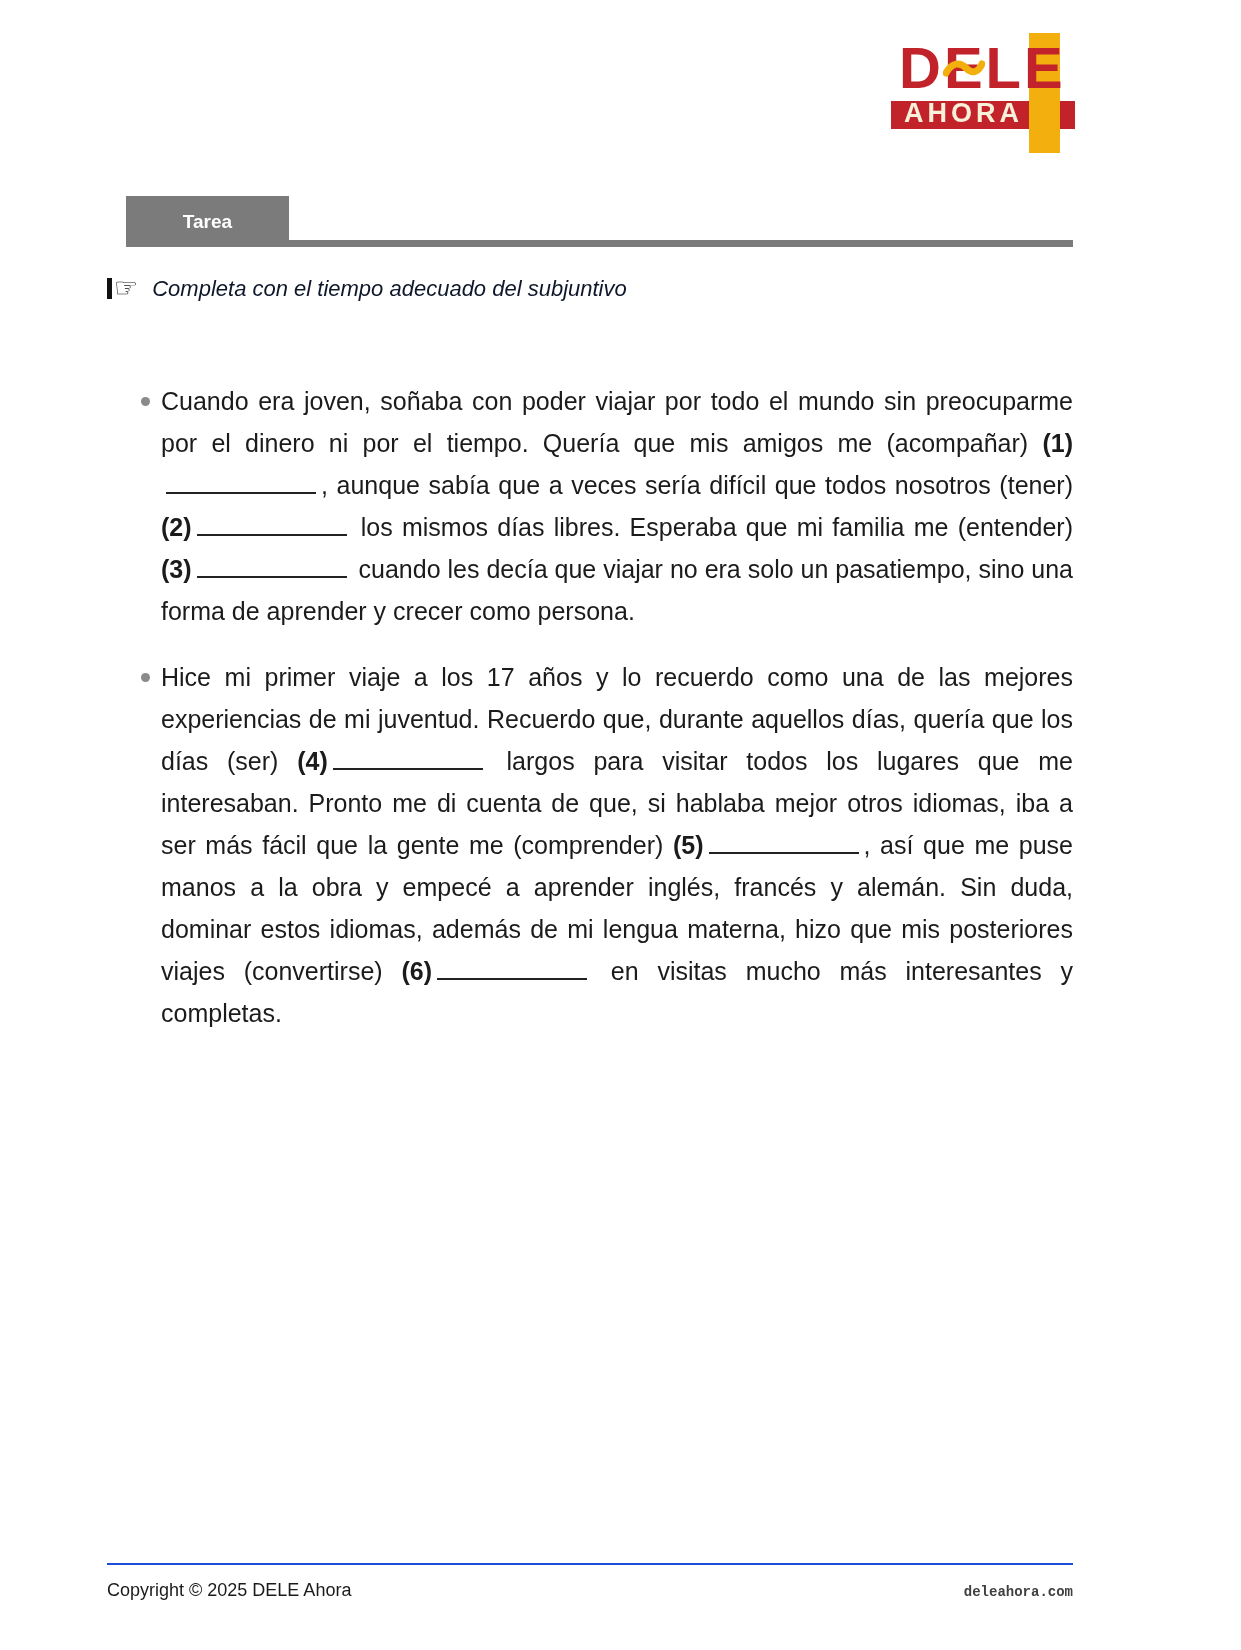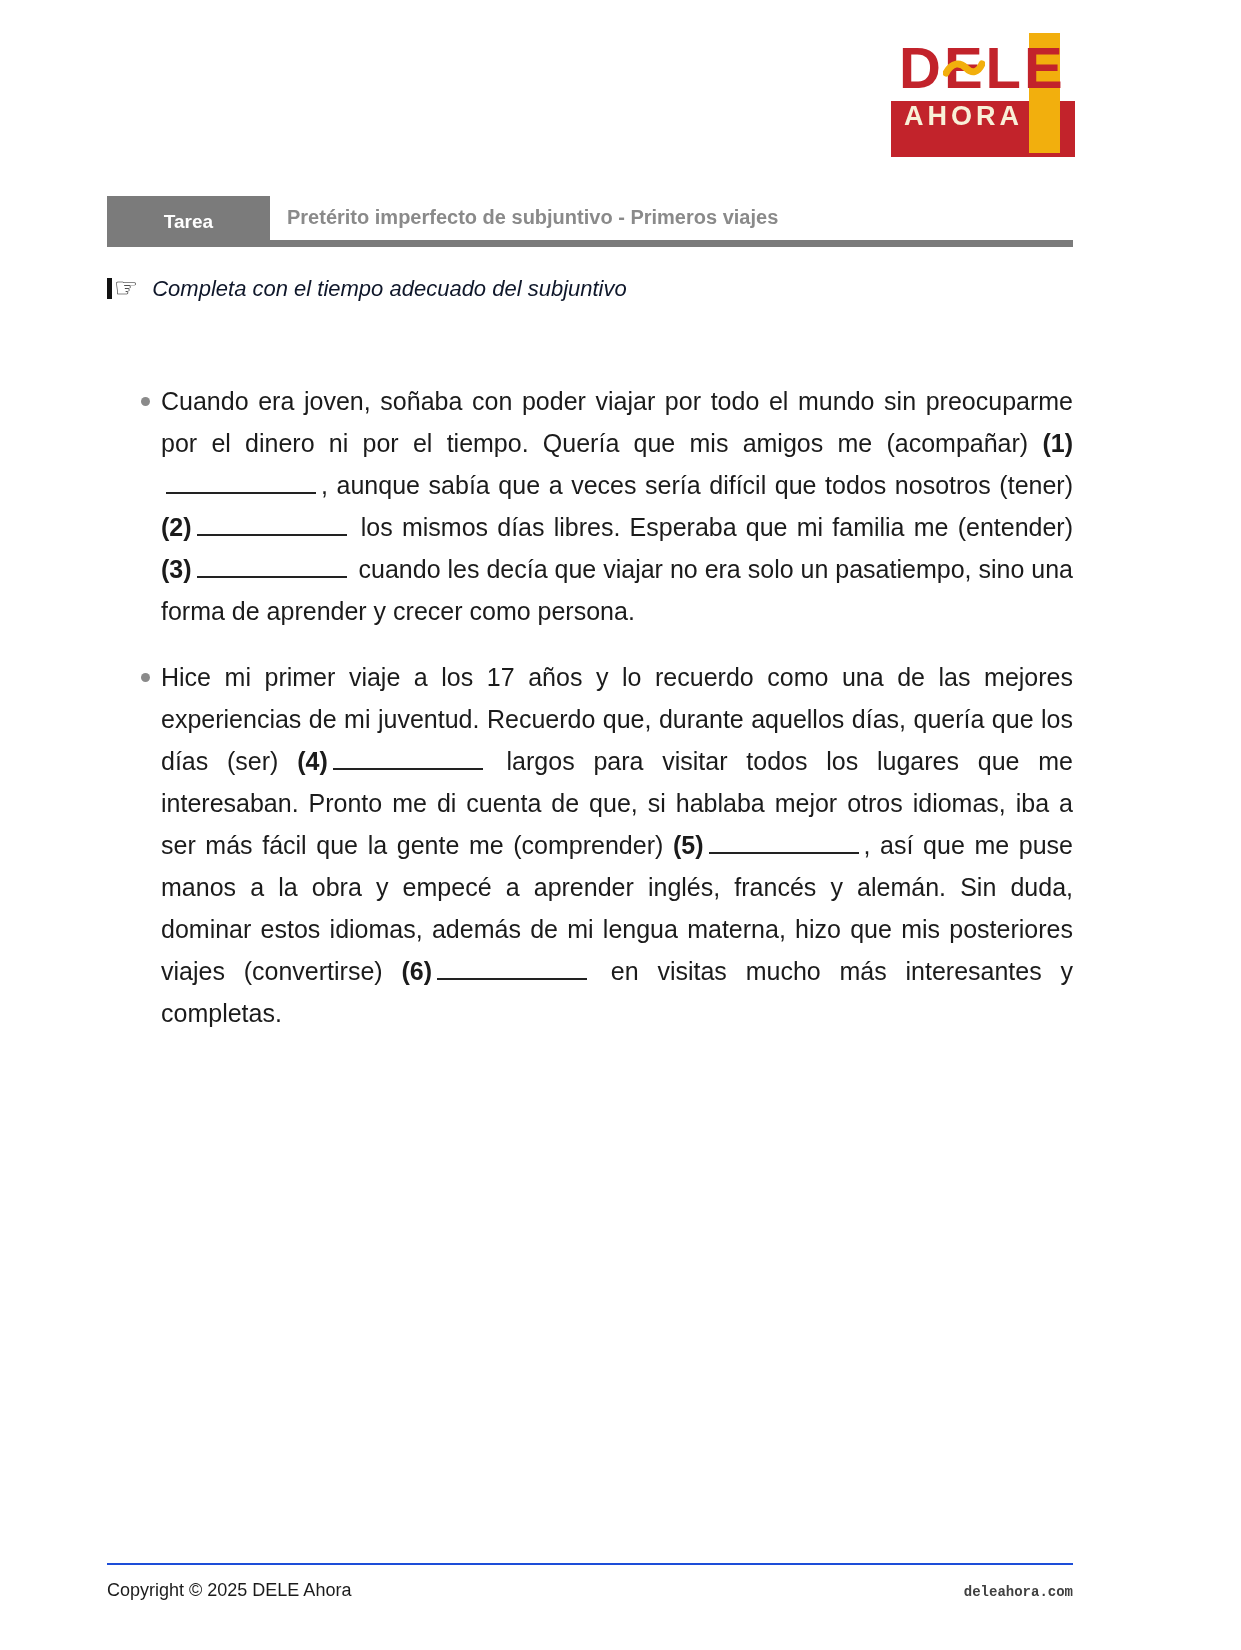--- a/index.html
+++ b/index.html
@@ -7,32 +7,32 @@
     width: 1241px; height: 1650px;
     background: #ffffff;
     font-family: "Liberation Sans", sans-serif;
     color: #1b1b1b;
   }
   .page { position: relative; width: 1241px; height: 1650px; background: #fff; overflow: hidden; }
 
   
   .logo { position: absolute; top: 33px; left: 891px; width: 184px; height: 120px; }
   .logo-ybar { position: absolute; left: 138px; top: 0; width: 31px; height: 120px; background: #F2AF0D; z-index: 2; }
-  .logo-redbar { position: absolute; left: 0; top: 68px; width: 184px; height: 56px; background: #C2232B; z-index: 1;
-    display: flex; align-items: flex-start; }
+  .logo-redbar { position: absolute; left: 0; top: 68px; width: 184px; height: 28px; background: #C2232B; z-index: 1;
+    display: flex; align-items: flex-end; }
   .logo-ahora { color: #F8F0D8; font-weight: bold; font-size: 27px; letter-spacing: 4px; padding-left: 13px; }
   .logo-dele { position: absolute; left: 8px; top: 6px; z-index: 3; font-weight: bold; font-size: 58px; line-height: 1;
     color: #C2232B; letter-spacing: 3px; }
   .logo-tilde { position: absolute; left: 44px; top: -10px; z-index: 4; }
 
   
   .content { position: absolute; top: 196px; left: 107px; width: 966px; }
 
   
-  .header-bar { position: relative; height: 51px; }
+  .header-bar { position: relative; height: 51px; margin-left: 19px; }
   .tarea-tab { position: absolute; left: 0; top: 0; width: 163px; height: 51px; background: #7b7b7b;
     display: flex; align-items: center; justify-content: center; }
   .tarea-tab span { color: #ffffff; font-weight: bold; font-size: 19px; }
   .header-title { position: absolute; left: 180px; top: 10px; color: #8a8a8a; font-weight: bold; font-size: 20px; }
   .header-rule { position: absolute; left: 163px; right: 0; bottom: 0; height: 7px; background: #7b7b7b; }
 
   
   .instruction { margin-top: 28px; display: flex; align-items: center; gap: 14px; }
   .hand-icon { display: inline-flex; align-items: center; gap: 2px; }
   .hand-bar { width: 5px; height: 21px; background: #111; display: inline-block; }
@@ -75,21 +75,20 @@
       </span>
     </div>
   </div>
 
   <div class="content">
 
     <div class="header-bar">
       <div class="tarea-tab">
         <span>Tarea</span>
       </div>
-      <div class="header-title">Pretérito imperfecto de subjuntivo - Primeros viajes</div>
       <div class="header-rule"></div>
     </div>
 
     <div class="instruction">
       <span class="hand-icon">
         <span class="hand-bar"></span>
         <span class="hand-glyph">☞</span>
       </span>
       <span class="instruction-text">Completa con el tiempo adecuado del subjuntivo</span>
     </div>

